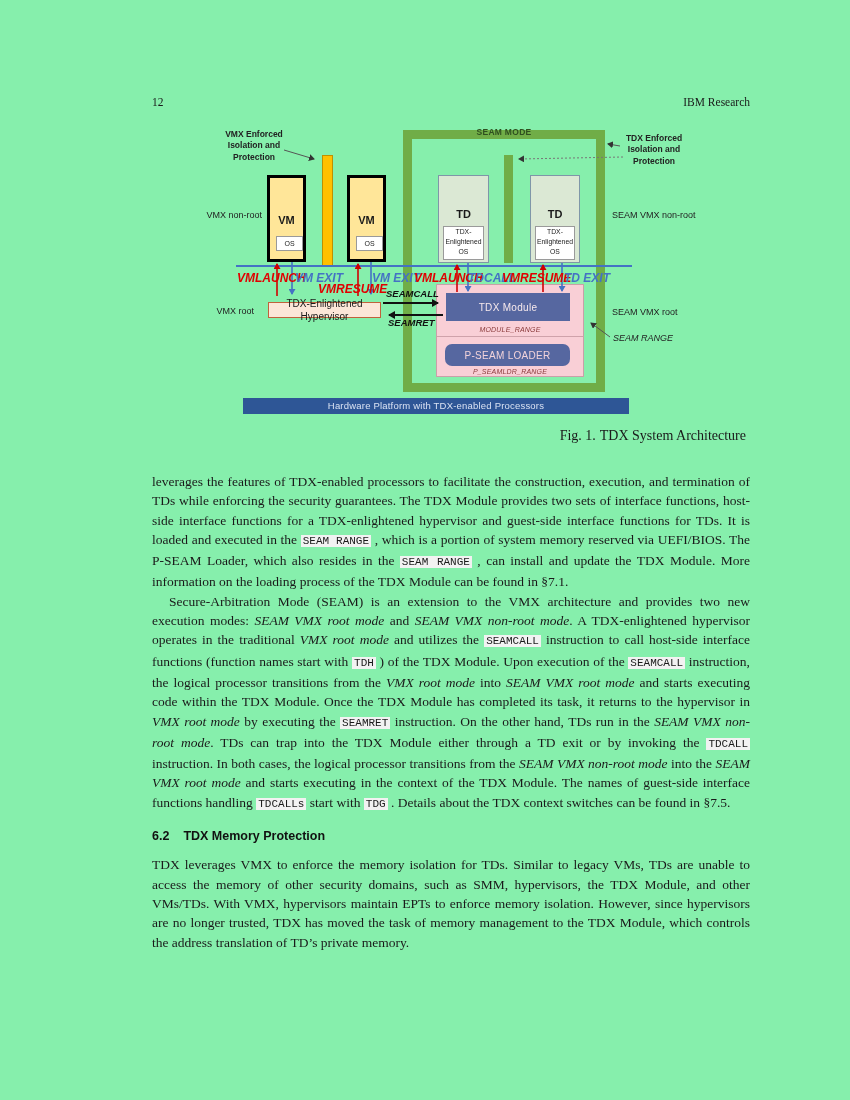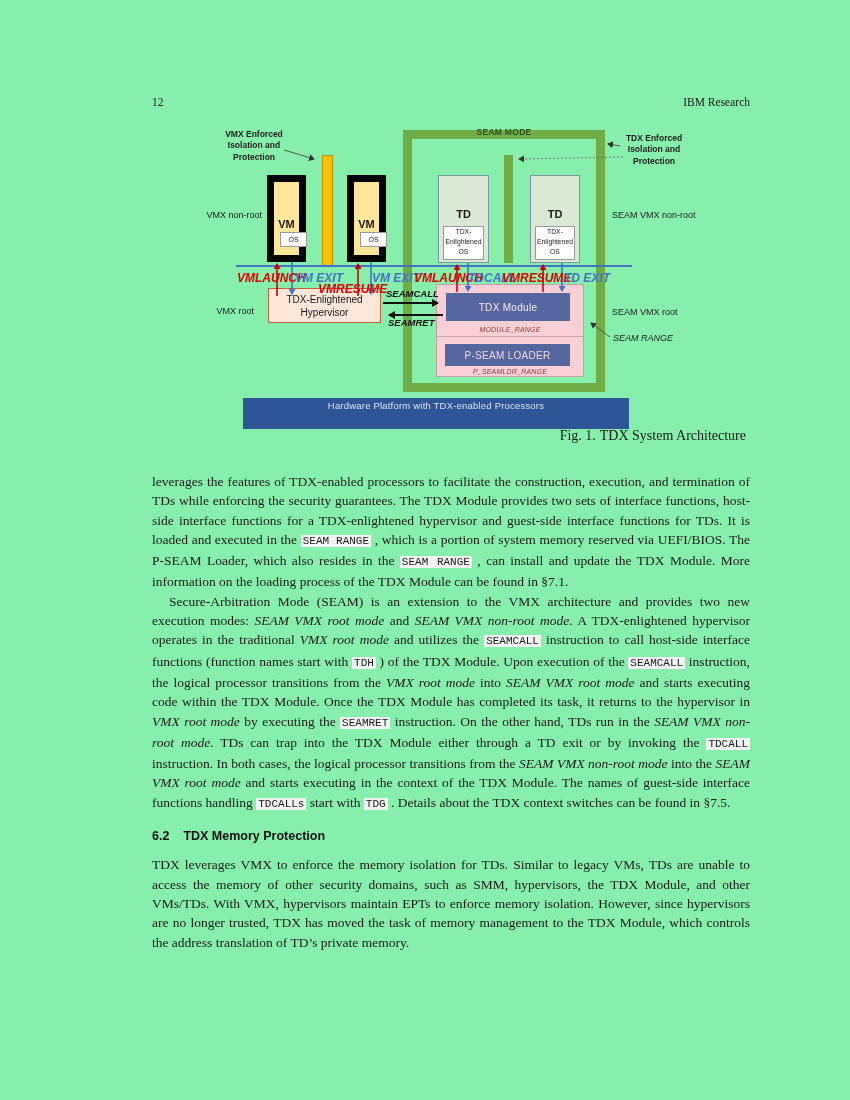--- a/index.html
+++ b/index.html
@@ -8,21 +8,21 @@
   .abs{position:absolute;}
   
   .pg-num{left:152px;top:96px;font-size:11.5px;}
   .venue{right:100px;top:96px;font-size:11.5px;}
   
   .fig-label{font-family:"Liberation Sans",sans-serif;color:#222;text-align:center;}
   .prelines{white-space:pre-line;}
   .ann{font-size:8.5px;line-height:1.35;text-align:center;font-weight:bold;}
   .side{font-size:9px;}
   .box{box-sizing:border-box;position:absolute;}
-  .vm-box{background:#FFE699;border:7px solid #000000;text-align:center;}
+  .vm-box{background:#FFE699;border:3px solid #000000;text-align:center;}
   .td-box{background:#DBE8D4;border:1px solid #7F96A8;text-align:center;}
   .vm-title{font-family:"Liberation Sans",sans-serif;font-weight:bold;font-size:11px;margin-top:36px;}
   .os-box{position:absolute;background:#fff;border:1px solid #9a9a9a;font-family:"Liberation Sans",sans-serif;}
   .seam-frame{border:9px solid #70AD47;background:transparent;}
   .seam-title{font-family:"Liberation Sans",sans-serif;font-weight:bold;font-size:8.5px;color:#2F4F1F;
               text-align:center;letter-spacing:.3px;}
   .trans{font-family:"Liberation Sans",sans-serif;font-style:italic;font-weight:bold;font-size:12px;}
   .red{color:#E00000;} .blue{color:#4472C4;}
   .hyp-box{background:#FCE6D8;border:1px solid #C0623B;text-align:center;
            font-family:"Liberation Sans",sans-serif;font-size:10px;line-height:1.3;
@@ -101,35 +101,35 @@
 
   <div class="abs trans red zlbl" style="left:237px;top:271px;">VMLAUNCH</div>
   <div class="abs trans blue zlbl" style="left:295px;top:271px;">VM EXIT</div>
   <div class="abs trans red zlbl" style="left:318px;top:282px;">VMRESUME</div>
   <div class="abs trans blue zlbl" style="left:372px;top:271px;">VM EXIT</div>
   <div class="abs trans red zlbl" style="left:414px;top:271px;">VMLAUNCH</div>
   <div class="abs trans blue zlbl" style="left:468px;top:271px;">TDCALL</div>
   <div class="abs trans red zlbl" style="left:502px;top:271px;">VMRESUME</div>
   <div class="abs trans blue zlbl" style="left:564px;top:271px;">TD EXIT</div>
 
-  <div class="box hyp-box prelines" style="left:268px;top:288px;width:113px;height:35px;">TDX-Enlightened
+  <div class="box hyp-box prelines" style="left:268px;top:302px;width:113px;height:16px;">TDX-Enlightened
 Hypervisor</div>
 
   <div class="abs seamcall-lbl zlbl" style="left:386px;top:288px;">SEAMCALL</div>
   <div class="abs seamcall-lbl zlbl" style="left:388px;top:317px;">SEAMRET</div>
 
   <div class="box pink-box" style="left:436px;top:284px;width:148px;height:93px;">
     <div style="position:absolute;left:0;right:0;top:51px;border-top:1px solid #CFA2AA;"></div>
   </div>
   <div class="box mod-box" style="left:446px;top:293px;width:124px;height:28px;">TDX Module</div>
   <div class="abs range-lbl" style="left:436px;top:326px;width:148px;">MODULE_RANGE</div>
-  <div class="box mod-box" style="left:445px;top:344px;width:125px;height:22px;color:#F2D3DA;">P-SEAM LOADER</div>
+  <div class="box mod-box" style="left:445px;top:344px;width:125px;height:22px;color:#F2D3DA;border-radius:7px;">P-SEAM LOADER</div>
   <div class="abs range-lbl" style="left:436px;top:368px;width:148px;">P_SEAMLDR_RANGE</div>
 
-  <div class="box hw-bar" style="left:243px;top:398px;width:386px;height:31px;text-align:center;">Hardware Platform with TDX-enabled Processors</div>
+  <div class="box hw-bar" style="left:243px;top:398px;width:386px;height:16px;text-align:center;">Hardware Platform with TDX-enabled Processors</div>
 
   <svg class="overlay" width="850" height="450" viewBox="0 0 850 450">
     <defs>
       <marker id="mr" markerWidth="7" markerHeight="7" refX="5" refY="3.5" orient="auto" markerUnits="userSpaceOnUse">
         <path d="M0,0 L6,3.5 L0,7 Z" fill="#D00000"></path>
         </marker>
       <marker id="mb" markerWidth="7" markerHeight="7" refX="5" refY="3.5" orient="auto" markerUnits="userSpaceOnUse">
         <path d="M0,0 L6,3.5 L0,7 Z" fill="#4472C4"></path>
         </marker>
       <marker id="mk" markerWidth="8" markerHeight="8" refX="6" refY="4" orient="auto" markerUnits="userSpaceOnUse">

